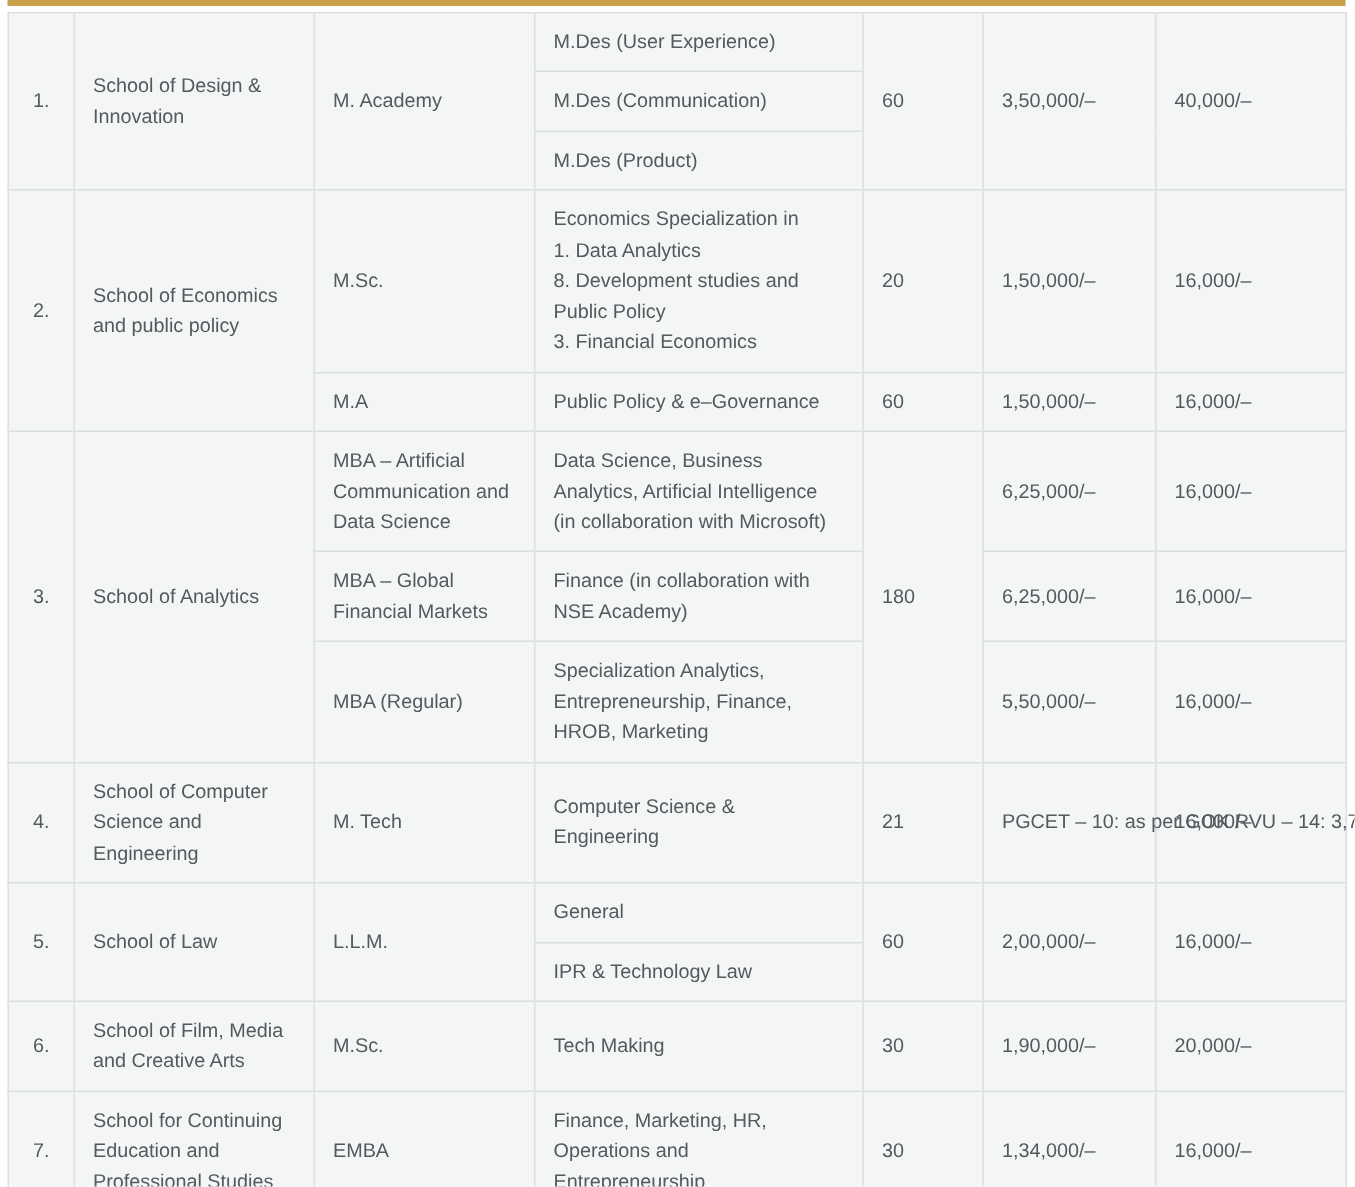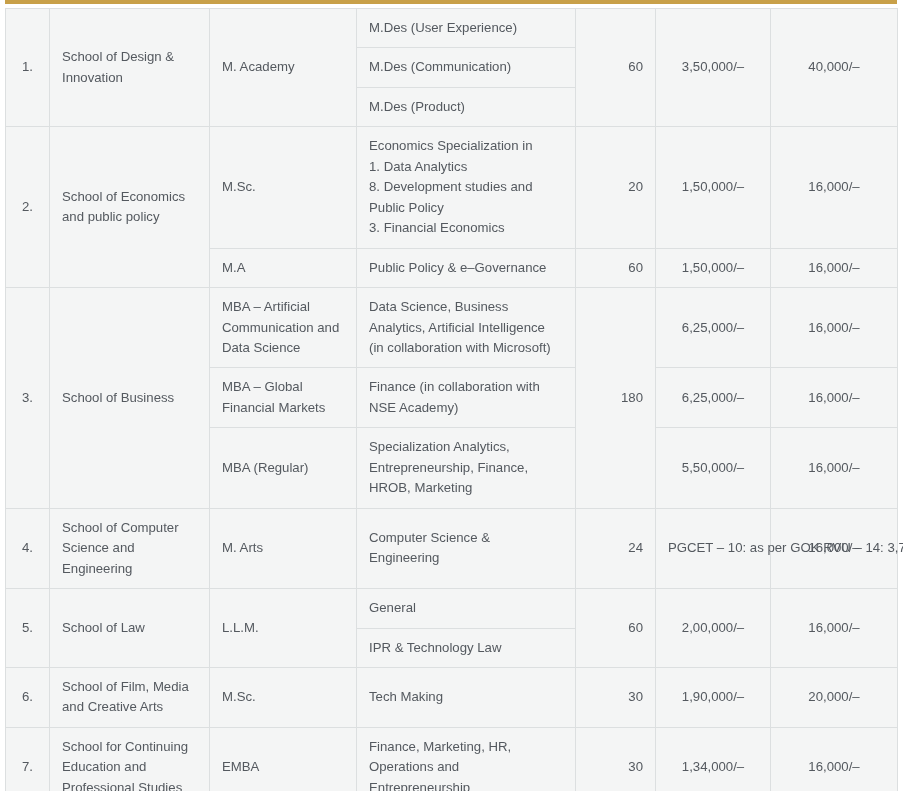--- a/index.html
+++ b/index.html
@@ -61,24 +61,24 @@
   col.c-intake { width: 80px;  }
   col.c-fee    { width: 115px; }
   col.c-other  { width: 127px; }
 
   td.sl {
     text-align: center;
     padding-left: 4px;
     padding-right: 4px;
   }
   td.num {
-    text-align: right;
+    text-align: left;
   }
   td.money {
-    text-align: center;
+    text-align: left;
     padding-left: 14px;
     white-space: nowrap;
   }
   .multiline {
     white-space: pre-line;
   }
 </style>
 </head>
 <body>
 
@@ -130,21 +130,21 @@
       <tr>
         <td>M.A</td>
         <td>Public Policy &amp; e–Governance</td>
         <td class="num">60</td>
         <td class="money">1,50,000/–</td>
         <td class="money">16,000/–</td>
       </tr>
 
       <tr>
         <td class="sl" rowspan="3">3.</td>
-        <td rowspan="3">School of Business</td>
+        <td rowspan="3">School of Analytics</td>
         <td>MBA – Artificial Communication and Data Science</td>
         <td>Data Science, Business Analytics, Artificial Intelligence (in collaboration with Microsoft)</td>
         <td class="num" rowspan="3">180</td>
         <td class="money">6,25,000/–</td>
         <td class="money">16,000/–</td>
       </tr>
       <tr>
         <td>MBA – Global Financial Markets</td>
         <td>Finance (in collaboration with NSE Academy)</td>
         <td class="money">6,25,000/–</td>
@@ -153,23 +153,23 @@
       <tr>
         <td>MBA (Regular)</td>
         <td>Specialization Analytics, Entrepreneurship, Finance, HROB, Marketing</td>
         <td class="money">5,50,000/–</td>
         <td class="money">16,000/–</td>
       </tr>
 
       <tr>
         <td class="sl">4.</td>
         <td>School of Computer Science and Engineering</td>
-        <td>M. Arts</td>
+        <td>M. Tech</td>
         <td>Computer Science &amp; Engineering</td>
-        <td class="num">24</td>
+        <td class="num">21</td>
         <td class="money multiline">PGCET – 10:
 as per
 GOK
 RVU – 14:
 3,75,000/–</td>
         <td class="money">16,000/–</td>
       </tr>
 
       <tr>
         <td class="sl" rowspan="2">5.</td>

